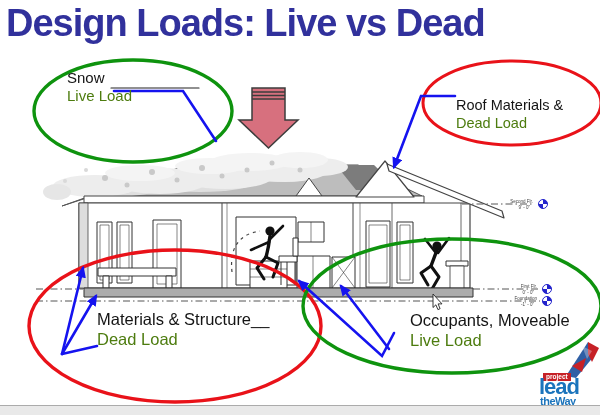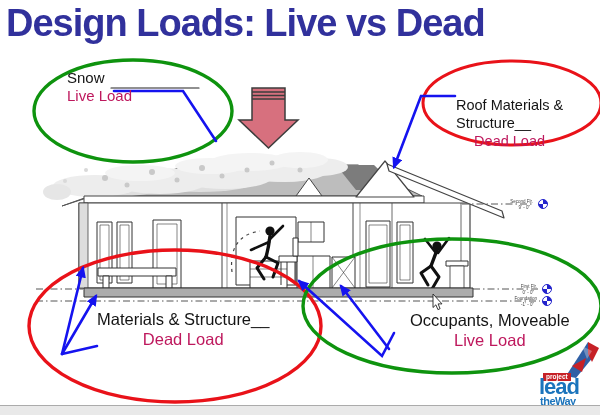--- a/index.html
+++ b/index.html
@@ -1,21 +1,21 @@
 <!DOCTYPE html>
 <html><head>
 <meta charset="utf-8">
 <style>
   html,body{margin:0;padding:0;background:#fff;}
   .stage{position:relative;width:600px;height:415px;background:#ffffff;overflow:hidden;
          font-family:"Liberation Sans",sans-serif;}
   .title{position:absolute;left:6px;top:2px;font-size:38px;font-weight:bold;
          letter-spacing:-1px;color:#31319C;white-space:nowrap;}
   .lbl{position:absolute;font-weight:normal;color:#141414;white-space:nowrap;}
-  .lbl .red{color:#be185d;text-align:center;}
+  .lbl .red{color:#4d7c0f;}
   .lbl-snow{left:67px;top:69px;font-size:15px;line-height:18px;}
   .lbl-roof{left:456px;top:68px;font-size:14.5px;line-height:18px;margin-top:28px;}
   .lbl-walls{left:97px;top:309px;font-size:16.5px;line-height:20px;}
   .lbl-occ{left:394px;top:310px;font-size:16.5px;line-height:20px;margin-left:16px;}
   svg{position:absolute;left:0;top:0;}
   .logo{position:absolute;left:534px;top:332px;width:66px;height:74px;}
   .logo-art{position:absolute;left:18px;top:0;width:48px;height:48px;}
   .logo-project{position:absolute;left:9px;top:41px;background:#C62127;color:#fff;
                 font-size:6.5px;font-weight:bold;padding:0 3px;line-height:8px;}
   .logo-lead{position:absolute;left:5px;top:44px;color:#1B74BC;font-size:22px;
@@ -206,21 +206,20 @@
     <path d="M433,294 l0,13.5 l2.9,-2.7 l2,4.8 l2.2,-0.9 l-2,-4.8 l3.9,0 z" fill="#ffffff" stroke="#222" stroke-width="0.9"></path>
   </svg>
 
   <div class="lbl lbl-snow">
     <div>Snow</div>
     <div class="red">Live Load</div>
   </div>
 
   <div class="lbl lbl-roof">
     <div>Roof Materials &amp;</div>
-    <div>Structure__</div>
     <div class="red">Dead Load</div>
   </div>
 
   <div class="lbl lbl-walls">
     <div>Materials &amp; Structure__</div>
     <div class="red">Dead Load</div>
   </div>
 
   <div class="lbl lbl-occ">
     <div>Occupants, Moveable</div>

